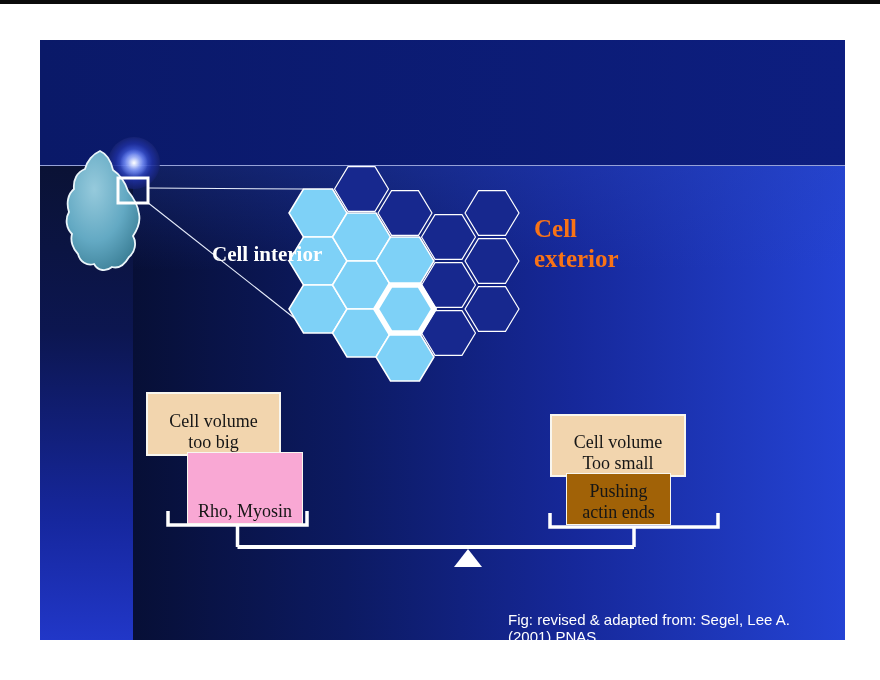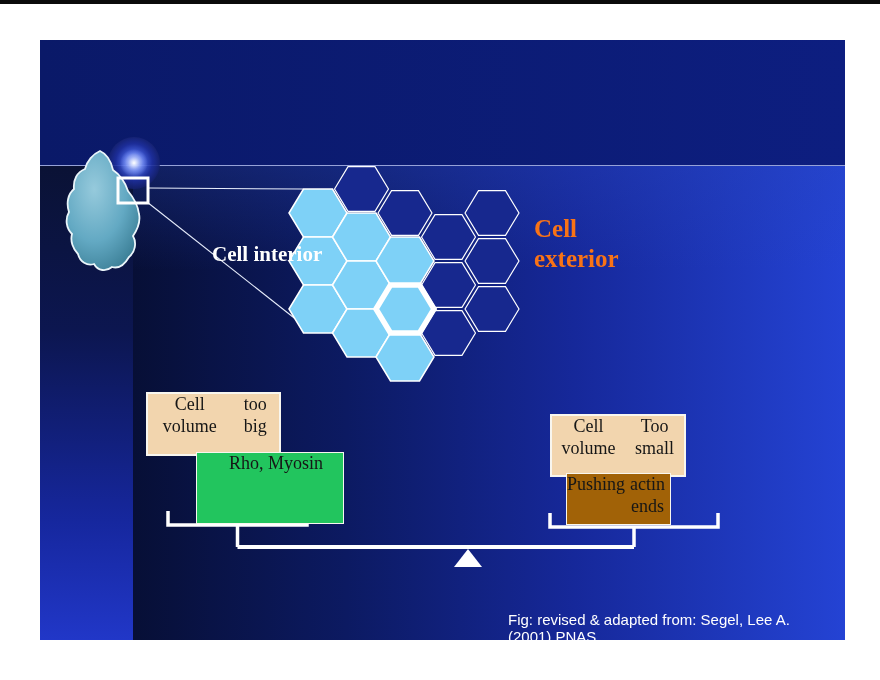--- a/index.html
+++ b/index.html
@@ -12,21 +12,21 @@
         border-bottom:1px solid #96a2d8;}
   .sidebar{position:absolute;left:0;top:126px;width:93px;height:474px;
         background:linear-gradient(to bottom,#0a1235 0%,#0c1650 35%,#16279e 75%,#2137c8 100%);}
   .main-grad{position:absolute;left:93px;top:126px;width:712px;height:474px;
         background:linear-gradient(to bottom,rgba(40,70,190,0.30),rgba(40,70,190,0) 22%),
                    linear-gradient(to right,#070f36 0%,#0c1a62 30%,#16289a 62%,#2443d4 100%);}
   .art{position:absolute;left:0;top:0;width:805px;height:600px;}
   .label{position:absolute;font-weight:bold;line-height:1.2;}
   .label-interior{left:172px;top:202px;width:112px;font-size:21px;color:#ffffff;}
   .label-exterior{left:494px;top:174px;width:112px;font-size:25px;}
-  .box{position:absolute;display:flex;flex-direction:row;justify-content:flex-start;
+  .box{position:absolute;display:flex;flex-direction:column;justify-content:flex-end;
        text-align:center;font-size:18px;line-height:1.2;color:#161616;}
   .box span{display:block;}
   .box-tan{border:2px solid #f8f6ef;}
   .box-pink{border:1px solid #f8f6ef;}
   .caption{position:absolute;left:468px;top:571px;width:300px;
        font-family:"Liberation Sans","DejaVu Sans",sans-serif;font-size:15px;color:#ffffff;}
 </style>
 </head>
 <body>
 
@@ -109,21 +109,21 @@
       </g>
     </svg>
 
     <div class="label label-interior">Cell interior</div>
     <div class="label label-exterior" id="exterior-label" style="color: #f97316;">Cell exterior</div>
 
     <div class="box box-tan" id="box-tan-left" style="left: 106px; top: 352px; width: 131px; height: 60px; background: rgb(242, 213, 174);">
       <span>Cell volume</span>
       <span>too big</span>
     </div>
-    <div class="box box-pink" id="box-pink-left" style="left: 156px; top: 412px; width: 114px; height: 70px; background: #22c55e; padding-left: 32px;">
+    <div class="box box-pink" id="box-pink-left" style="left: 147px; top: 412px; width: 114px; height: 70px; background: #f9a8d4;">
       <span>Rho, Myosin</span>
     </div>
     <div class="box box-tan" id="box-tan-right" style="left: 510px; top: 374px; width: 132px; height: 59px; background: rgb(242, 213, 174);">
       <span>Cell volume</span>
       <span>Too small</span>
     </div>
     <div class="box box-pink" id="box-pink-right" style="left: 526px; top: 433px; width: 103px; height: 50px; background: #a16207;">
       <span>Pushing</span>
       <span>actin ends</span>
     </div>

